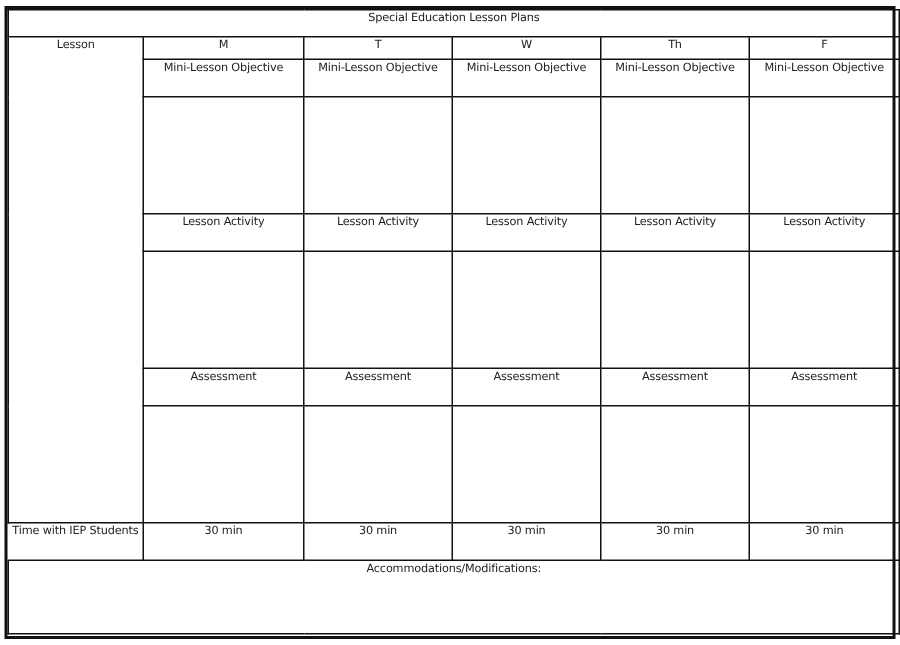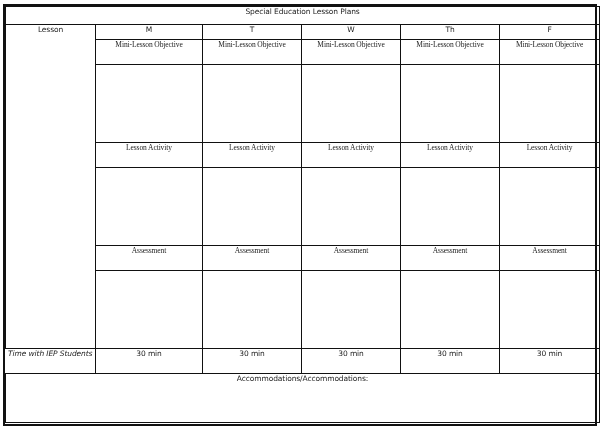--- a/index.html
+++ b/index.html
@@ -5,25 +5,25 @@
   html, body { margin:0; padding:0; background:#ffffff; }
   body { width:600px; height:430px; position:relative; overflow:hidden;
          font-family:"DejaVu Sans", sans-serif; color:#222; }
   .page { position:absolute; left:3px; top:4px; width:594px; height:422px;
           border:2px solid #111; box-sizing:border-box; }
   table.plan { border-collapse:collapse; width:100%; table-layout:fixed; }
   table.plan td { border:1.5px solid #111; padding:0; vertical-align:top;
                   text-align:center; font-size:7.5px; letter-spacing:-0.1px; }
   td.title { height:17px; font-size:10.5px; vertical-align:middle; border-top:none; border-left:none; border-right:none; }
   td.dayhead { height:14px; font-size:7.5px; padding-top:2px; }
-  td.label { height:24px; padding-top:3px;font-family:Liberation Serif, serif; }
+  td.label { height:24px; padding-top:3px; }
   td.blank { height:77px; }
   td.group { border-left:none; padding-top:2px; }
   td.time { height:24px; padding-top:2px; }
-  td.time.left { border-left:none; line-height:9px;font-style:italic; }
+  td.time.left { border-left:none; line-height:9px; }
   td.accom { height:48px; text-align:left; padding:3px 5px; border-left:none; border-right:none; border-bottom:none; }
   td.last { border-right:none; }
 </style>
 </head>
 <body>
 
 <div class="page">
 <table class="plan">
   <colgroup>
     <col style="width:90px">
@@ -89,17 +89,17 @@
   </tr>
   <tr>
     <td class="time left">Time with IEP Students</td>
     <td class="time">30 min</td>
     <td class="time">30 min</td>
     <td class="time">30 min</td>
     <td class="time">30 min</td>
     <td class="time last">30 min</td>
   </tr>
   <tr>
-    <td class="accom" colspan="6"><span>Accommodations/Accommodations:</span></td>
+    <td class="accom" colspan="6"><span>Accommodations/Modifications:</span></td>
   </tr>
 </tbody>
     </table>
 </div>
 
 </body></html>

